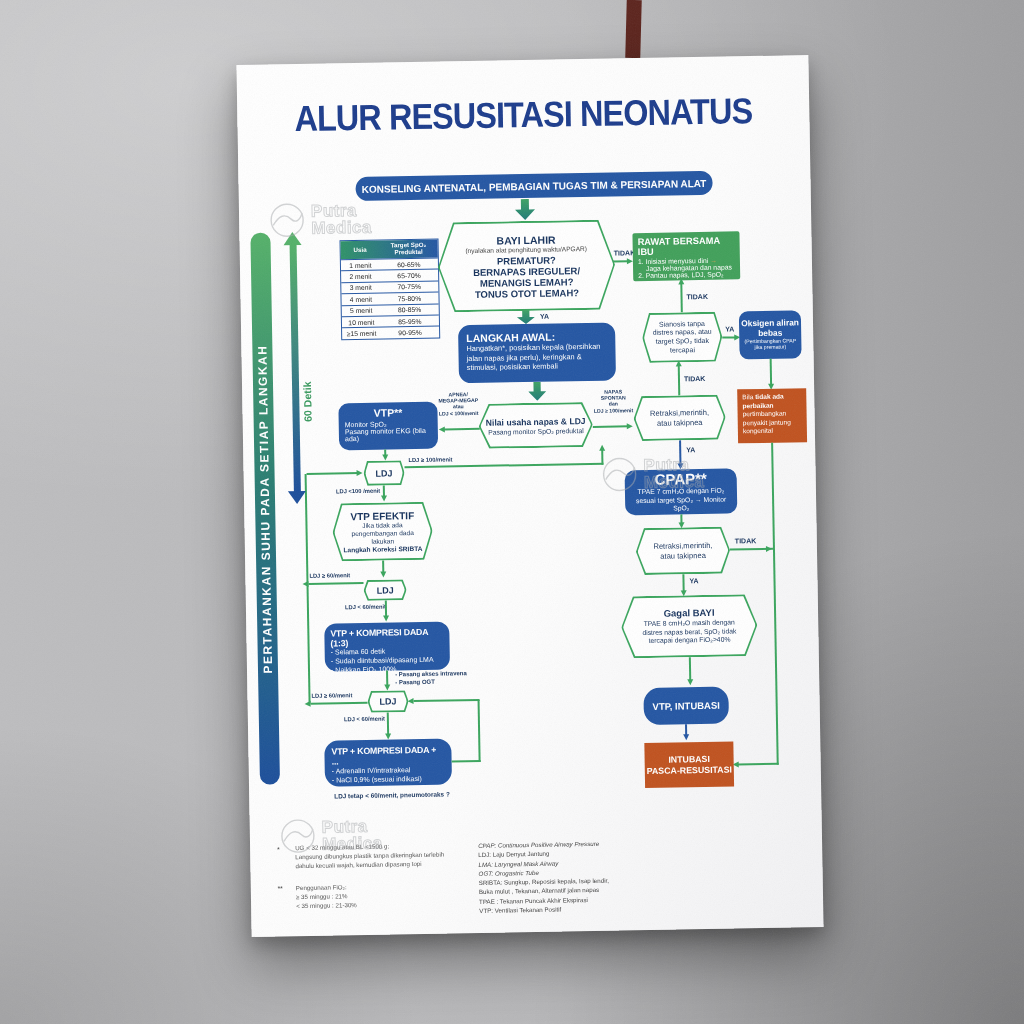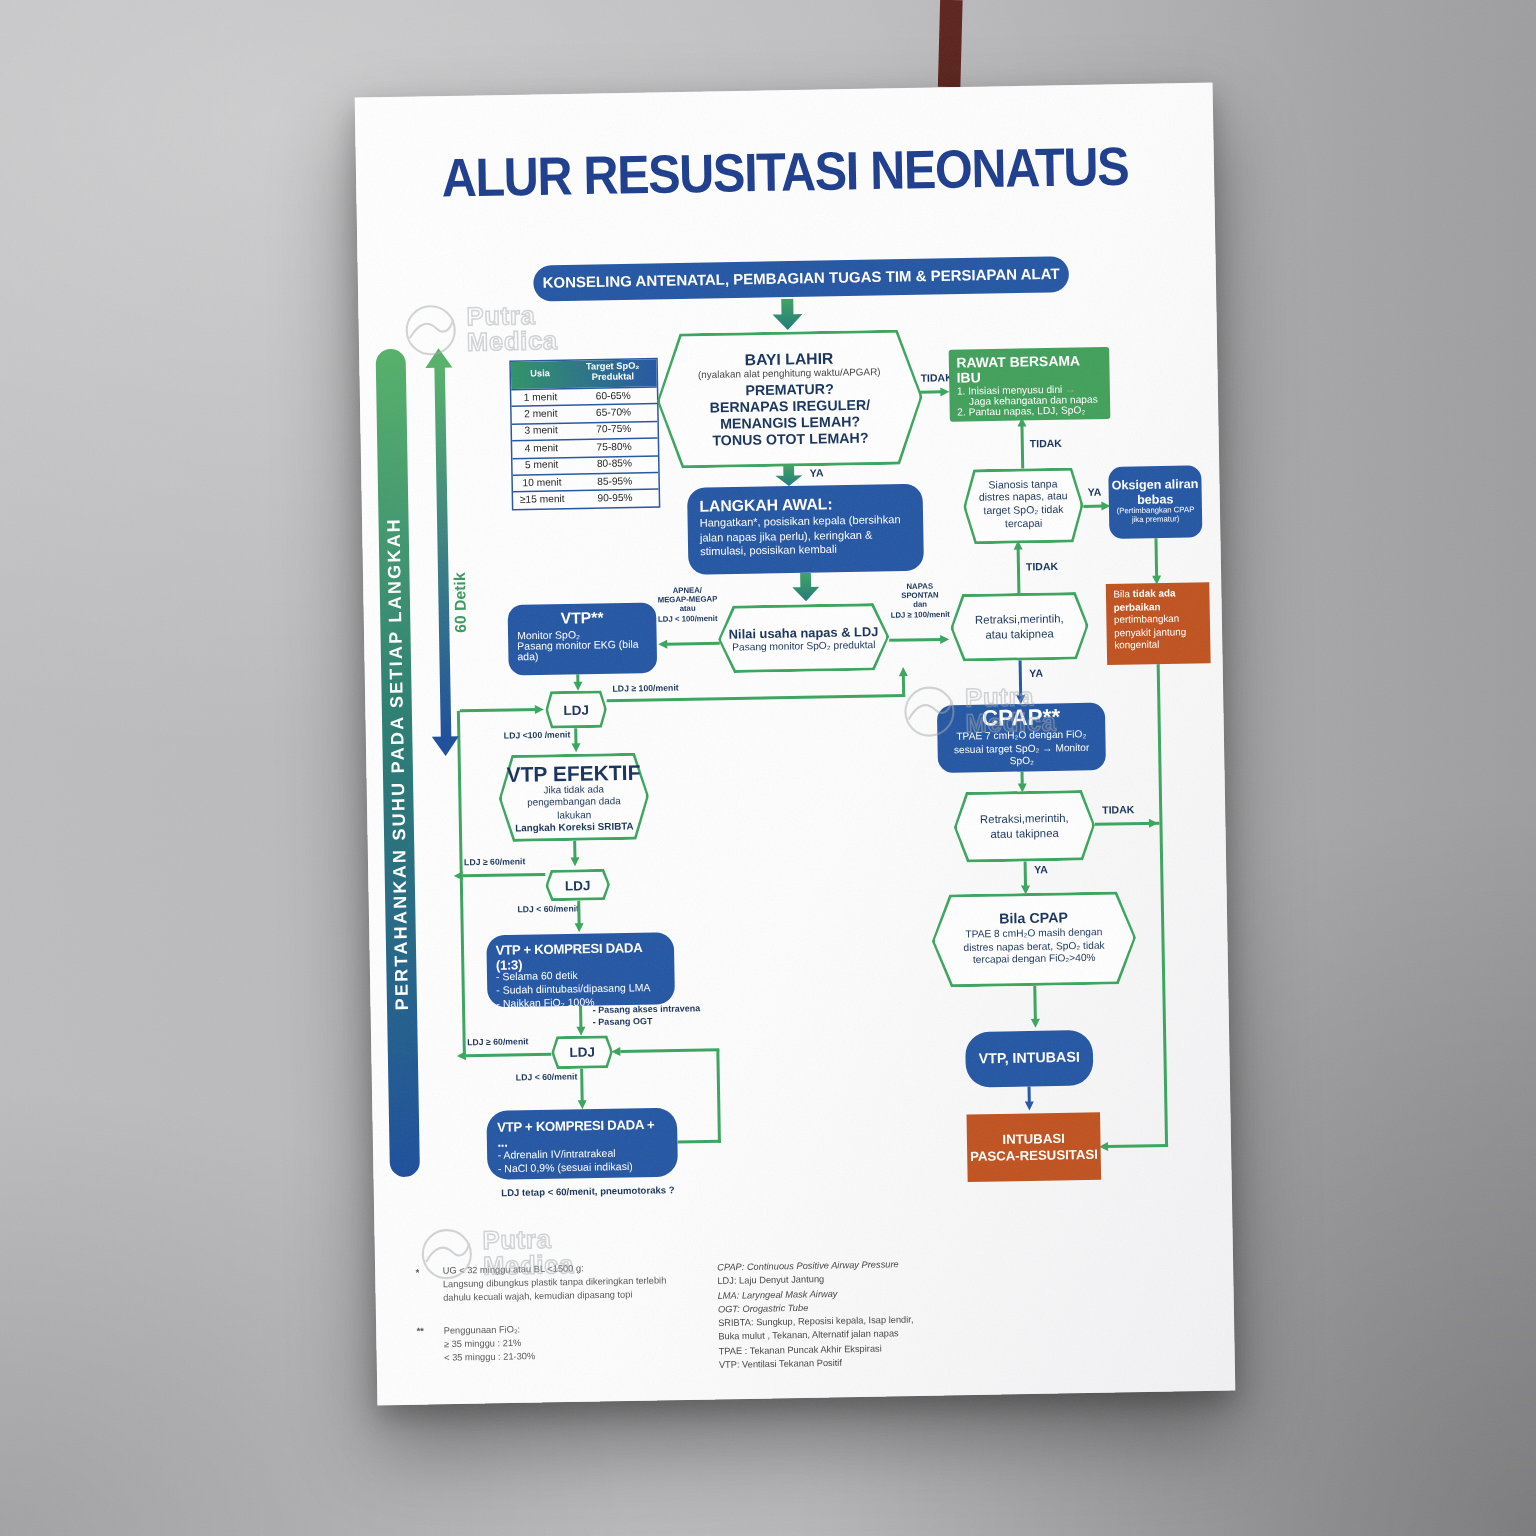--- a/index.html
+++ b/index.html
@@ -266,21 +266,21 @@
     <div class="abs clabel" style="left:490px;top:481px;font-size:7px;">TIDAK</div>
 
     <div class="abs ln" style="left:437px;top:517px;width:2px;height:19px;"></div>
     <div class="abs ah ah-d" style="left:434.5px;top:533px;"></div>
     <div class="abs clabel" style="left:444px;top:520px;font-size:7px;">YA</div>
 
     <div class="abs hex" style="left:375px;top:538px;width:136px;height:62px;">
       <div class="hx"></div>
         <div class="hxi"></div>
       <div class="hxc">
-        <div class="bt" style="font-size:9.5px;">Bila CPAP</div>
+        <div class="bt" style="font-size:9.5px;">Gagal BAYI</div>
         <div style="font-size:6.8px;line-height:1.3;width:104px;margin-top:1px;">TPAE 8 cmH₂O masih dengan distres napas berat, SpO₂ tidak tercapai dengan FiO₂&gt;40%</div>
       </div>
     </div>
 
     <div class="abs ln" style="left:442px;top:600px;width:2px;height:25px;"></div>
     <div class="abs ah ah-d" style="left:439.5px;top:622px;"></div>
 
     <div class="abs bluebox ctr bt" style="left:396px;top:630px;width:85px;height:37px;border-radius:16px;font-size:9.5px;">
       <span>VTP, INTUBASI</span>
     </div>
@@ -307,21 +307,21 @@
     <div class="abs ah ah-u" style="left:355.5px;top:386px;"></div>
 
     <div class="abs clabel" style="left:92px;top:425px;font-size:5.8px;">LDJ &lt;100 /menit</div>
     <div class="abs ln" style="left:139px;top:423px;width:2px;height:13px;"></div>
     <div class="abs ah ah-d" style="left:136.5px;top:433px;"></div>
 
     <div class="abs hex" style="left:88px;top:440px;width:100px;height:58px;">
       <div class="hx"></div>
         <div class="hxi"></div>
       <div class="hxc">
-        <div class="bt" style="font-size:14px;">VTP EFEKTIF</div>
+        <div class="bt" style="font-size:10px;">VTP EFEKTIF</div>
         <div style="font-size:6.6px;line-height:1.25;width:78px;">Jika tidak ada pengembangan dada lakukan</div>
         <div class="bt" style="font-size:6.6px;">Langkah Koreksi SRIBTA</div>
       </div>
     </div>
     <div class="abs ln" style="left:137px;top:498px;width:2px;height:14px;"></div>
     <div class="abs ah ah-d" style="left:134.5px;top:509px;"></div>
 
     <div class="abs hex" style="left:118px;top:517px;width:43px;height:21px;">
       <div class="hx"></div>
         <div class="hxi"></div>

